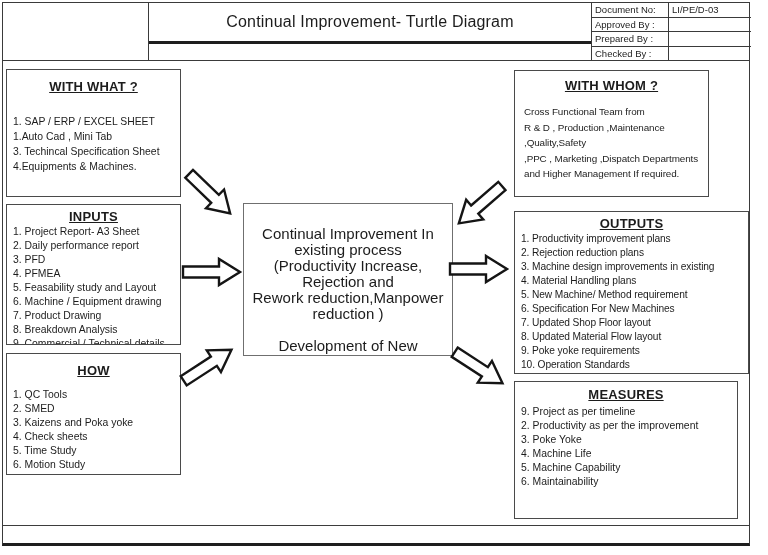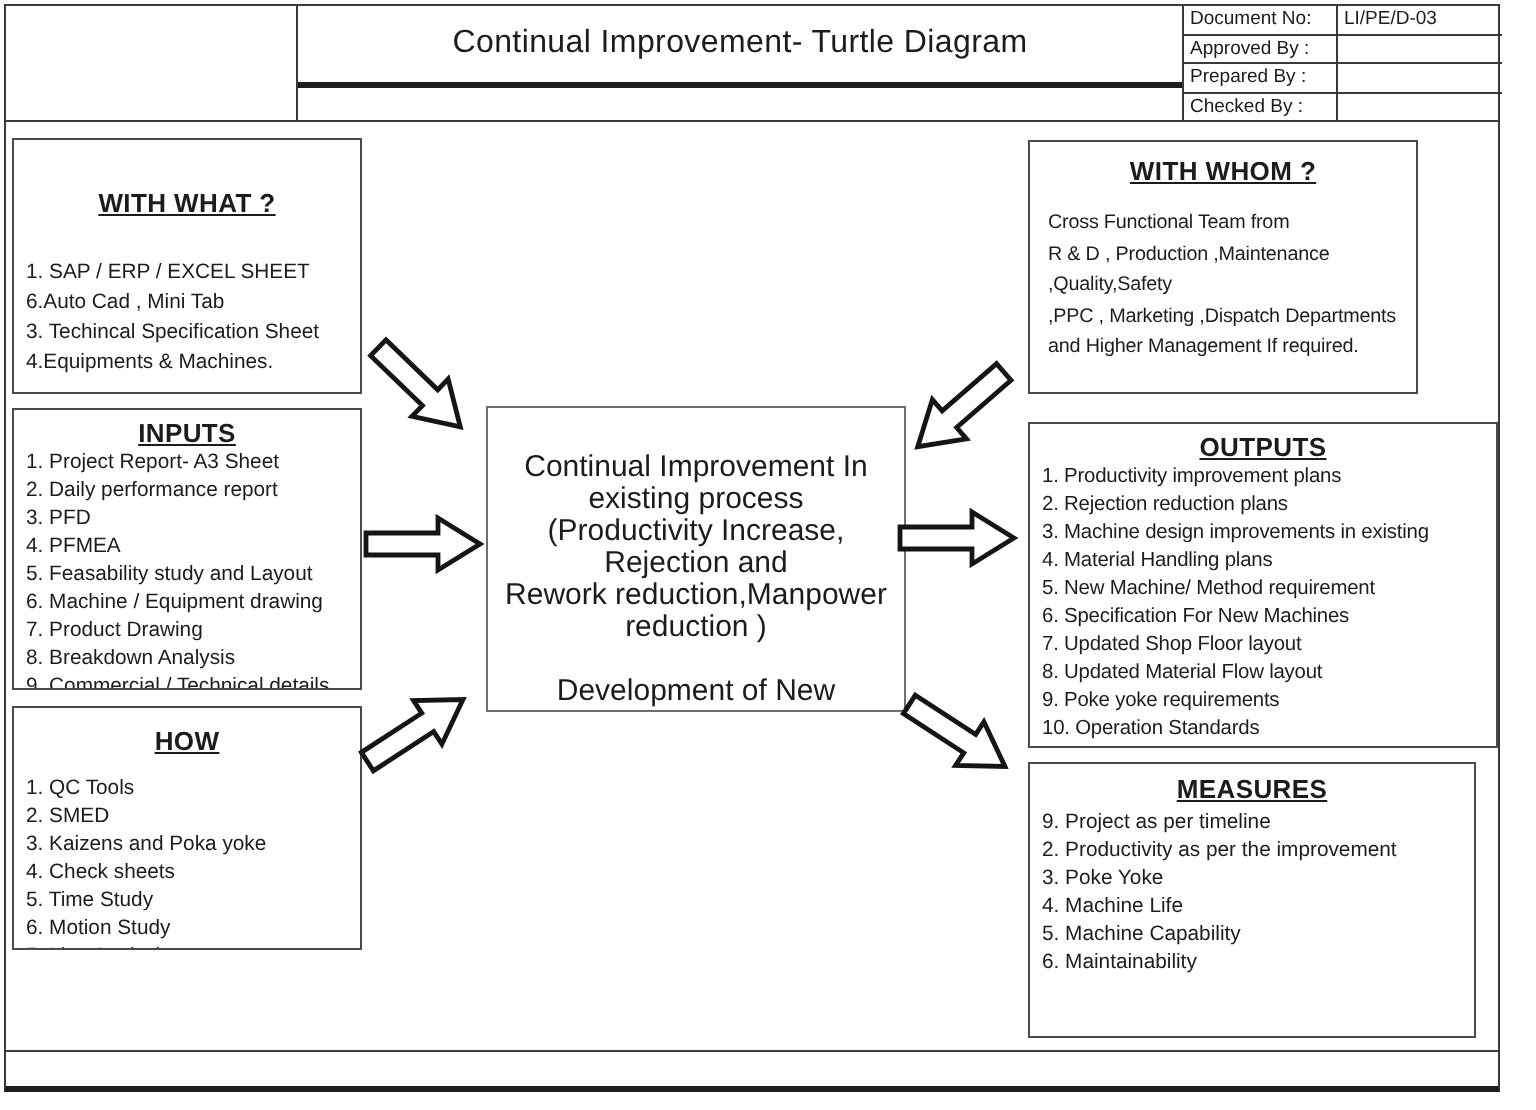--- a/index.html
+++ b/index.html
@@ -21,21 +21,21 @@
   .doc-table { position:absolute; left:588px; top:0; width:160px; height:58px; border-left:1px solid #3a3a3a; display:grid; grid-template-rows:repeat(4,1fr); }
   .doc-row { display:grid; grid-template-columns:77px 1fr; border-bottom:1px solid #3a3a3a; }
   .doc-row:last-child { border-bottom:none; }
   .doc-label, .doc-value { font-size:9.5px; padding:1px 0 0 3px; border-right:1px solid #3a3a3a; overflow:hidden; white-space:nowrap; }
   .doc-value { border-right:none; }
   
   .box { position:absolute; border:1px solid #4a4a4a; background:#fff; overflow:hidden; }
   .box-title { font-weight:bold; text-decoration:underline; text-align:center; font-size:13px; letter-spacing:.2px; }
   .list { font-size:10.4px; line-height:14px; padding-left:6px; white-space:nowrap; }
   .box-with-what   { left:3px;  top:66px;  width:175px; height:128px; }
-  .box-with-what .box-title { margin:24px 0 20px; }
+  .box-with-what .box-title { margin:9px 0 20px; }
   .box-with-what .list { line-height:15px; }
   .box-inputs      { left:3px;  top:201px; width:175px; height:141px; }
   .box-inputs .box-title { margin:4px 0 1px; }
   .box-how         { left:3px;  top:350px; width:175px; height:122px; }
   .box-how .box-title { margin:9px 0 10px; }
   .box-center      { left:240px; top:200px; width:210px; height:153px; border-color:#6f6f6f; }
   .center-text { font-size:15px; line-height:16px; text-align:center; padding:22px 3px 0; white-space:pre-line; }
   .box-with-whom   { left:511px; top:67px;  width:195px; height:127px; }
   .box-with-whom .box-title { margin:7px 0 11px; }
   .whom-text { font-size:9.9px; line-height:15.5px; letter-spacing:-0.1px; padding-left:9px; white-space:pre-line; }
@@ -79,21 +79,21 @@
         <span class="doc-label">Checked By :</span>
         <span class="doc-value"></span>
       </div>
     </div>
   </div>
 
   <div class="box box-with-what">
     <div class="box-title">WITH WHAT ?</div>
     <div class="list">
         <div>1. SAP / ERP / EXCEL SHEET</div>
-        <div>6.Auto Cad , Mini Tab</div>
+        <div>1.Auto Cad , Mini Tab</div>
         <div>3. Techincal Specification Sheet</div>
         <div>4.Equipments &amp; Machines.</div>
       </div>
   </div>
 
   <div class="box box-inputs">
     <div class="box-title">INPUTS</div>
     <div class="list">
         <div>1. Project Report- A3 Sheet</div>
         <div>2. Daily  performance report</div>

